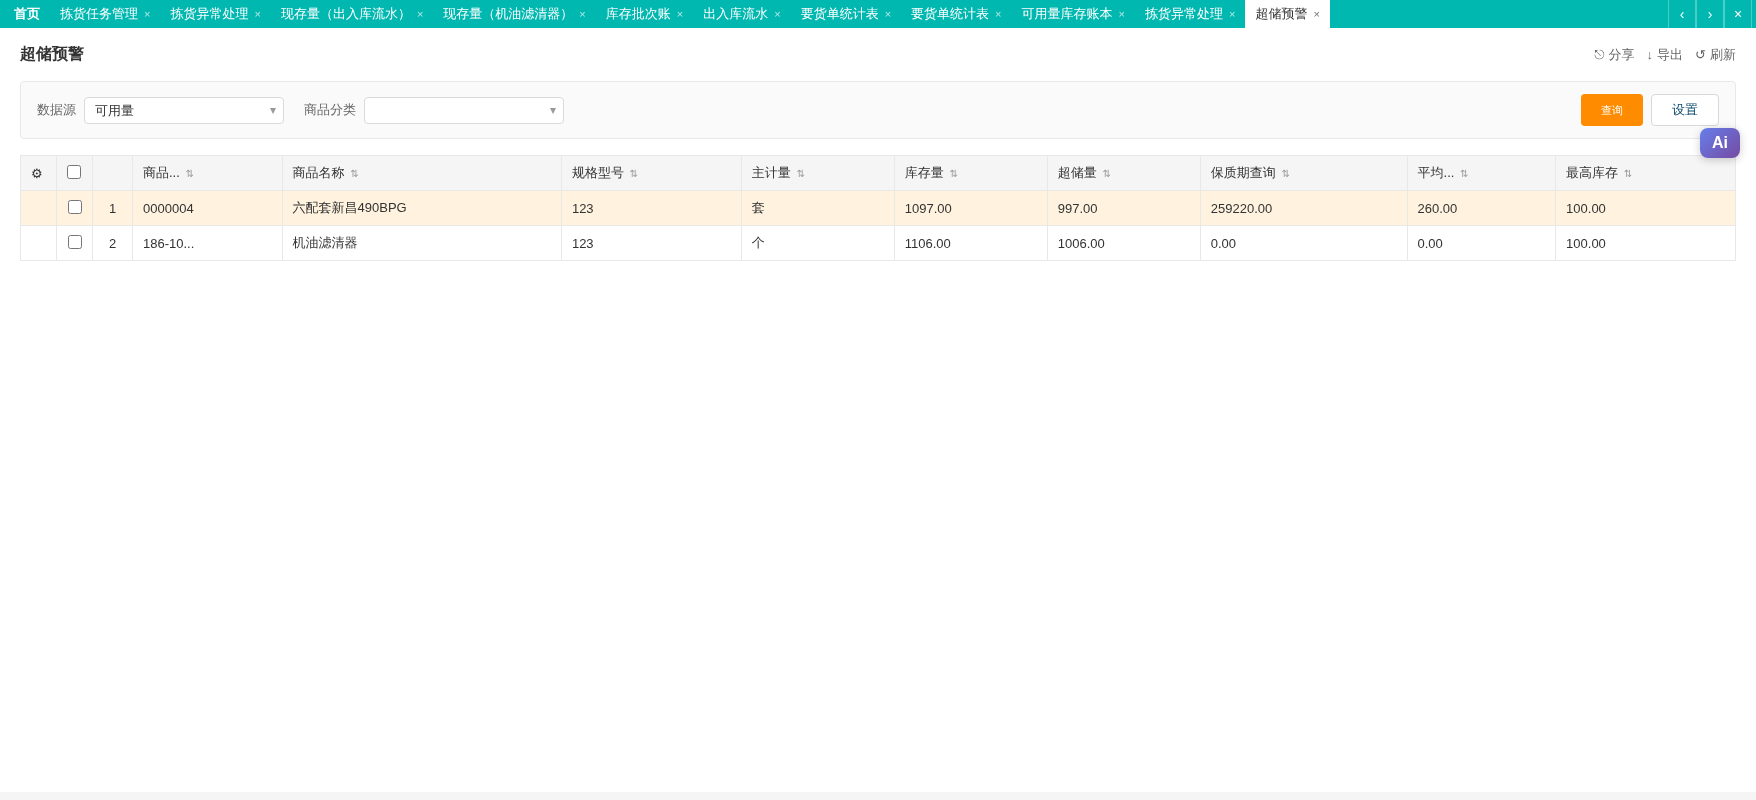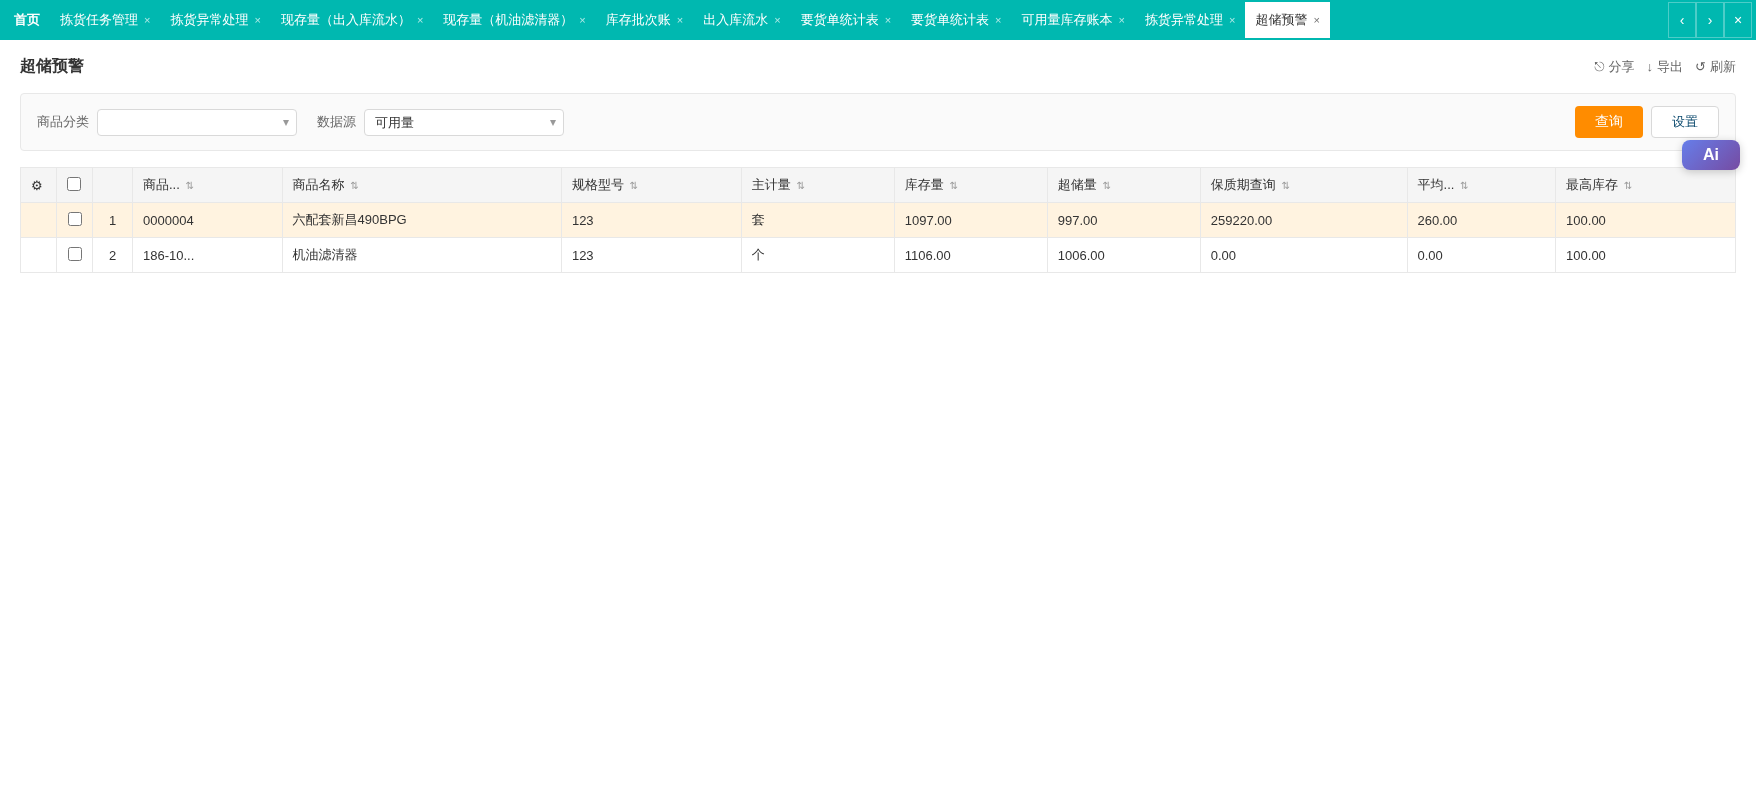--- a/index.html
+++ b/index.html
@@ -3,21 +3,21 @@
   <meta charset="utf-8">
   <style>
     * { box-sizing: border-box; margin: 0; padding: 0; }
     body { font-family: 'Microsoft YaHei', Arial, sans-serif; font-size: 13px; background: #f5f5f5; color: #333; }
 
     
     .top-nav {
       background: #00b8b0;
       display: flex;
       align-items: center;
-      height: 40px;
+      height: 28px;
       padding: 0 4px;
       overflow: hidden;
       flex-wrap: nowrap;
     }
     .nav-tab {
       display: flex;
       align-items: center;
       padding: 0 10px;
       height: 36px;
       color: #fff;
@@ -138,21 +138,21 @@
       display: flex;
       gap: 8px;
     }
     .btn-query {
       background: #ff8c00;
       color: #fff;
       border: none;
       border-radius: 4px;
       padding: 6px 20px;
       cursor: pointer;
-      font-size: 14px;
+      font-size: 11px;
     }
     .btn-settings {
       background: #fff;
       color: #0c4a6e;
       border: 1px solid #d9d9d9;
       border-radius: 4px;
       padding: 6px 20px;
       cursor: pointer;
       font-size: 13px;
     }
@@ -203,25 +203,25 @@
     }
     .row-num {
       text-align: center;
       color: #666;
       width: 40px;
     }
     
     .ai-badge {
       position: fixed;
       right: 16px;
-      top: 140px;
+      top: 128px;
       background: linear-gradient(135deg, #667eea 0%, #764ba2 100%);
       color: #fff;
       border-radius: 8px;
-      padding: 6px 21px;
+      padding: 6px 12px;
       font-size: 16px;
       font-weight: bold;
       cursor: pointer;
       box-shadow: 0 2px 8px rgba(0,0,0,0.2);
     }
   </style>
 </head>
 <body>
 
 <div class="top-nav">
@@ -294,32 +294,32 @@
       </div>
       <div class="header-action-btn">
         <span>↺</span>
         <span>刷新</span>
       </div>
     </div>
   </div>
 
   <div class="filter-bar">
     <div class="filter-item">
+      <span class="filter-label">数据源</span>
+      <div class="filter-select-wrapper">
+        <select class="filter-select">
+          <option value="可用量">可用量</option>
+        </select>
+      </div>
+    </div>
+    <div class="filter-item">
       <span class="filter-label">商品分类</span>
       <div class="filter-select-wrapper">
         <select class="filter-select">
           <option value=""></option>
-        </select>
-      </div>
-    </div>
-    <div class="filter-item">
-      <span class="filter-label">数据源</span>
-      <div class="filter-select-wrapper">
-        <select class="filter-select">
-          <option value="可用量">可用量</option>
         </select>
       </div>
     </div>
     <div class="filter-actions">
       <button class="btn-query">查询</button>
       <button class="btn-settings">设置</button>
     </div>
   </div>
 
   <table class="data-table">

